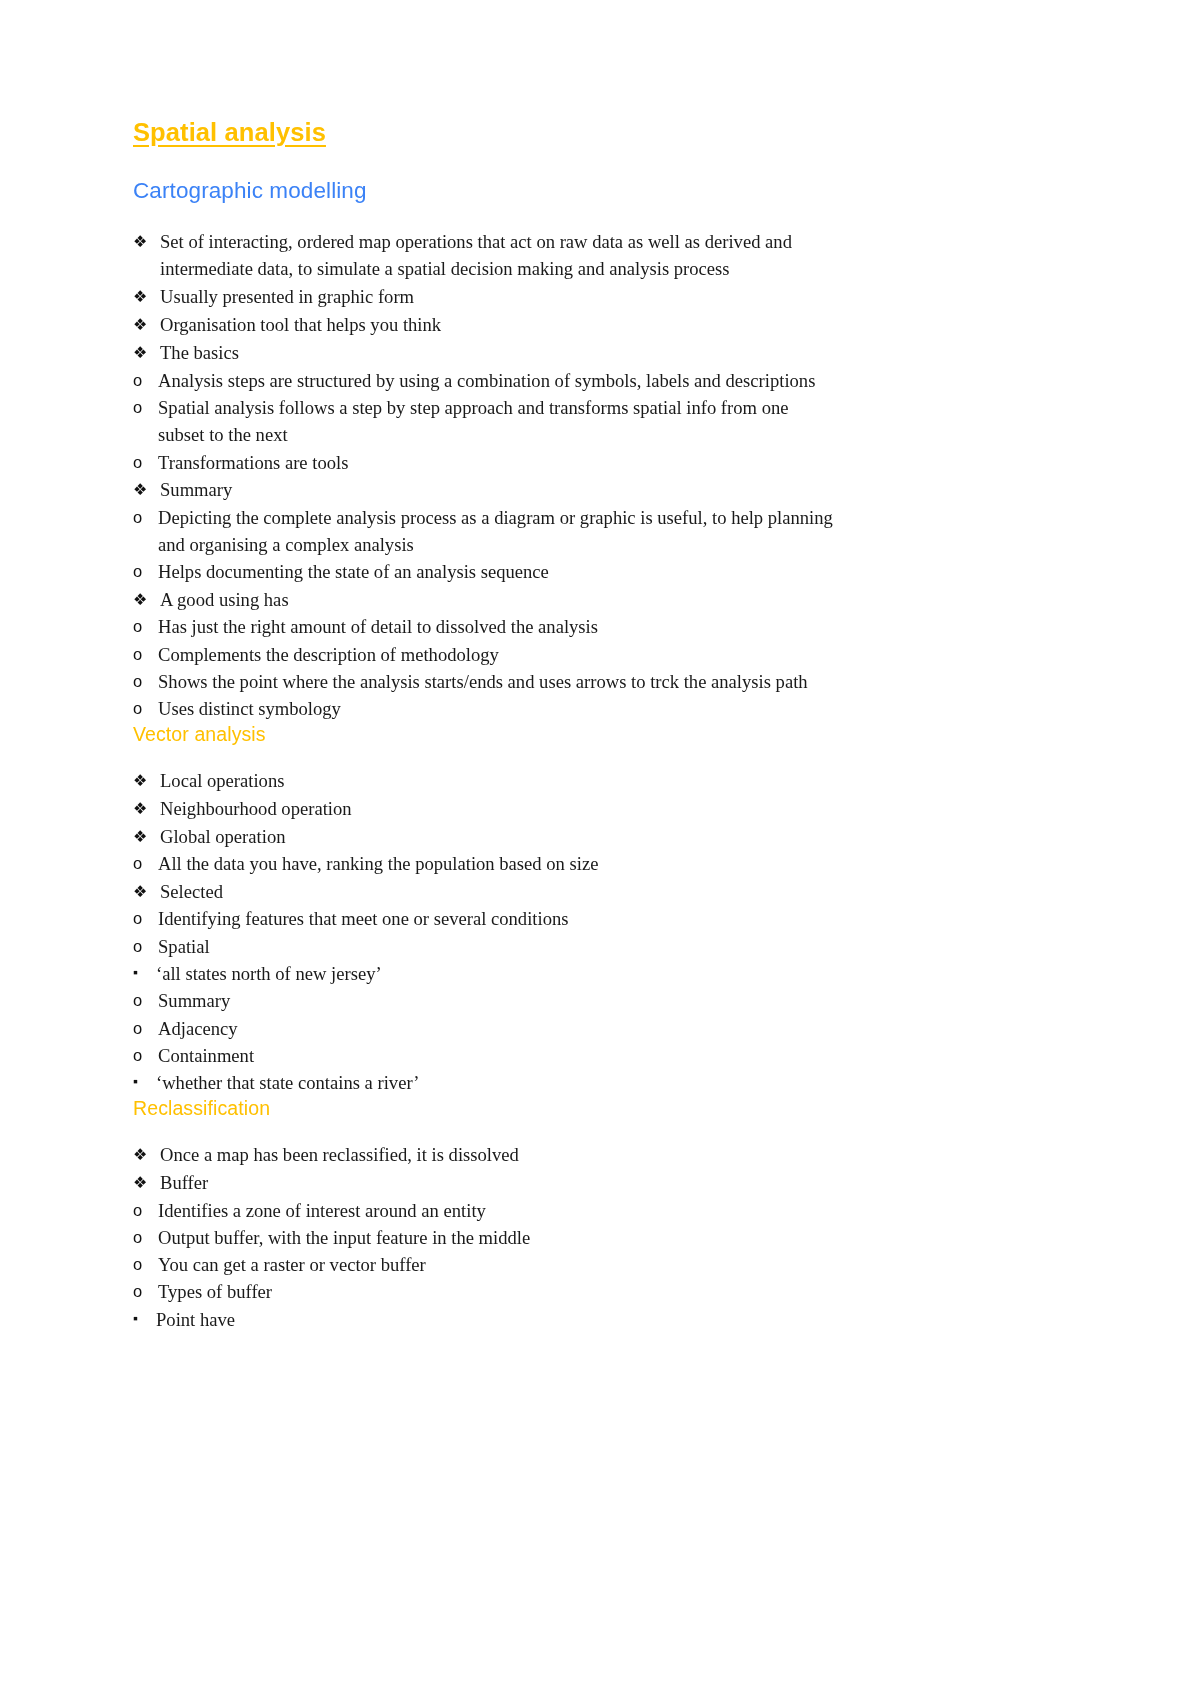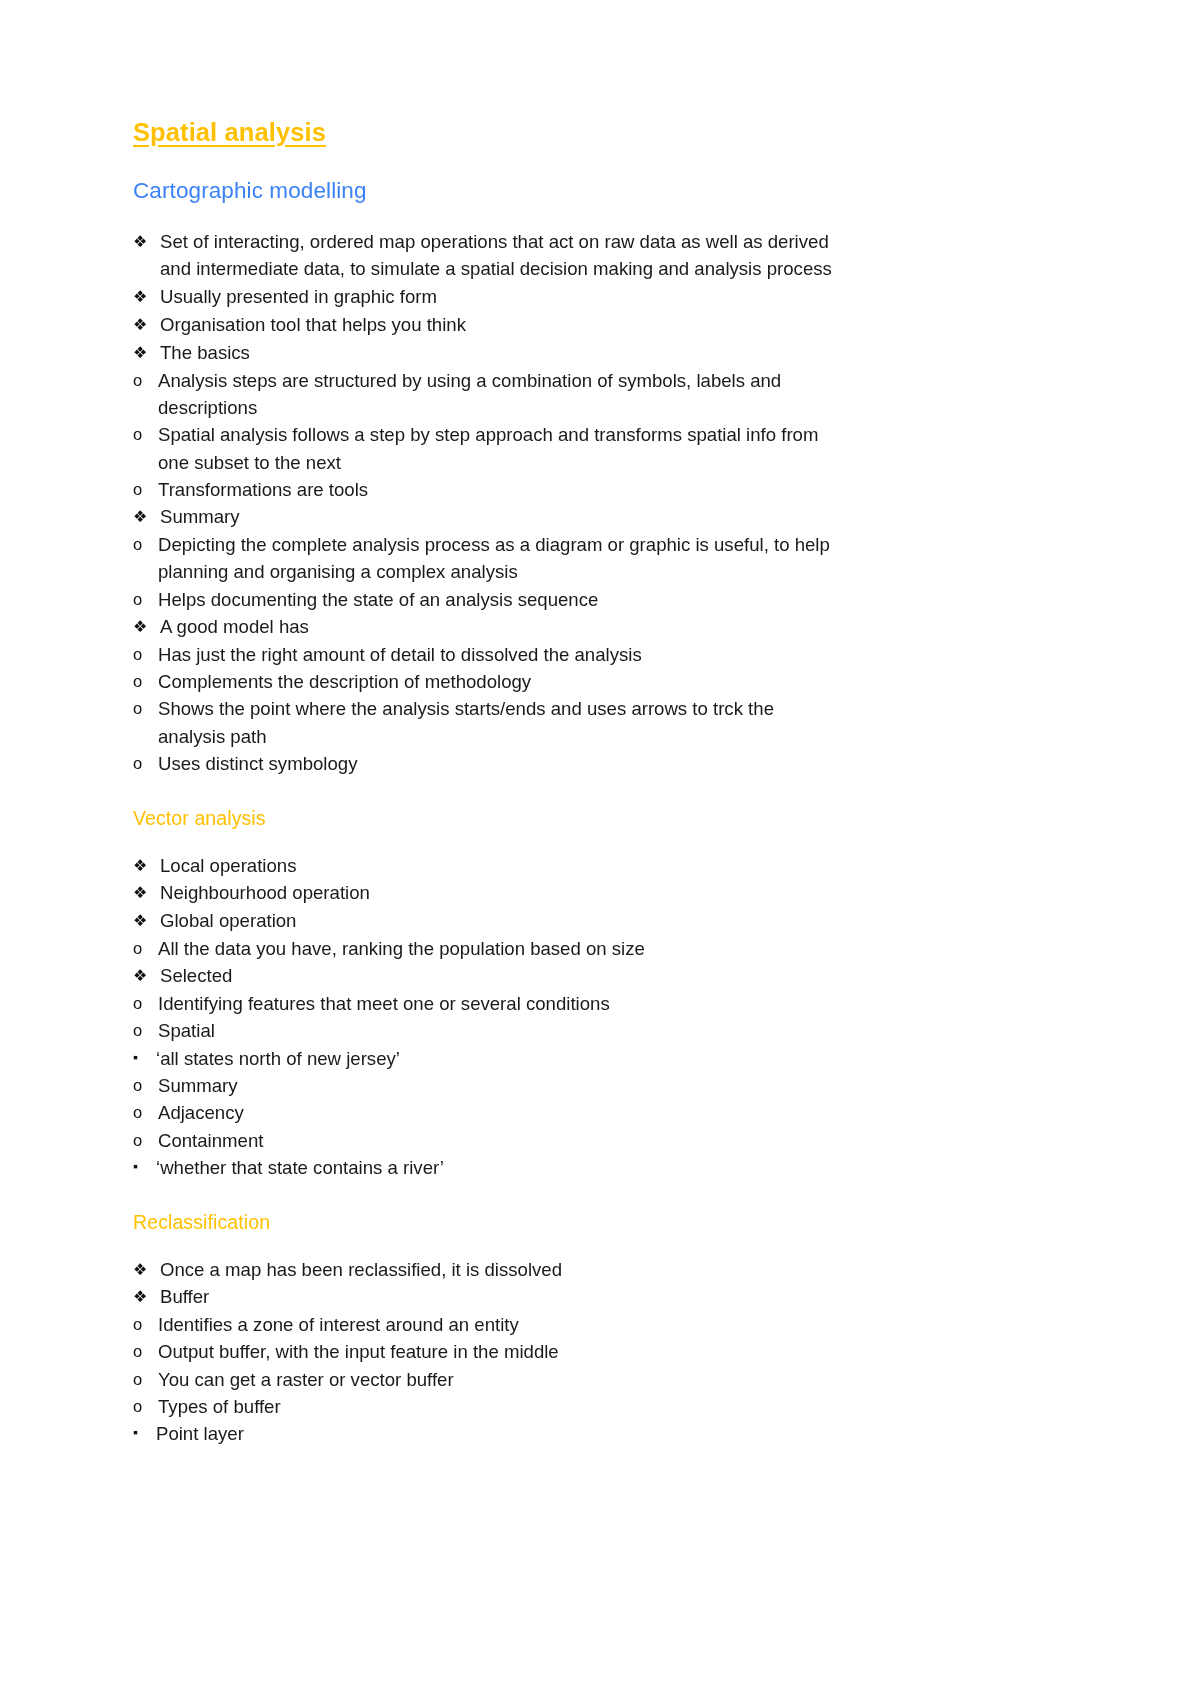--- a/index.html
+++ b/index.html
@@ -43,21 +43,21 @@
     letter-spacing: 0.1px;
   }
   .h3 {
     font-size: 19.5px;
     font-weight: normal;
     color: #FFC000;
     margin: 0 0 22px 0;
     line-height: 1.15;
     letter-spacing: 0.1px;
   }
-  .gap-before-h3 { margin-top: 30px; }
+  .gap-before-h3 { }
 
   
   ul.lvl {
     list-style: none;
     margin: 0;
     padding: 0;
   }
   li.item {
     position: relative;
     font-size: 18.6px;
@@ -70,20 +70,21 @@
     position: absolute;
     left: 0;
     top: 0;
     width: 28px;
     text-align: left;
     color: #111111;
     line-height: 27.3px;
   }
   li.item > .txt {
     display: block;
+    font-family: Liberation Serif, serif;
   }
 
   
   .l1 { margin-left: 39px; }
   .l1 > li.item { padding-left: 27px; margin-bottom: 0.5px; }
   .l1 > li.item > .bullet { font-size: 16px; top: 0px; }
 
   
   .l2 { margin-left: 68px; }
   .l2 > li.item { padding-left: 25px; }
@@ -144,21 +145,21 @@
               <span class="bullet">o</span>
               <span class="txt">Depicting the complete analysis process as a diagram or graphic is useful, to help planning and organising a complex analysis</span>
             </li>
             <li class="item">
               <span class="bullet">o</span>
               <span class="txt">Helps documenting the state of an analysis sequence</span>
             </li>
           </ul>
           <li class="item">
             <span class="bullet">❖</span>
-            <span class="txt">A good model has</span>
+            <span class="txt">A good using has</span>
           </li>
           <ul class="lvl l2">
             <li class="item">
               <span class="bullet">o</span>
               <span class="txt">Has just the right amount of detail to dissolved the analysis</span>
             </li>
             <li class="item">
               <span class="bullet">o</span>
               <span class="txt">Complements the description of methodology</span>
             </li>
@@ -258,21 +259,21 @@
               <span class="bullet">o</span>
               <span class="txt">You can get a raster or vector buffer</span>
             </li>
             <li class="item">
               <span class="bullet">o</span>
               <span class="txt">Types of buffer</span>
             </li>
             <ul class="lvl l3">
               <li class="item">
                 <span class="bullet">▪</span>
-                <span class="txt">Point layer</span>
+                <span class="txt">Point have</span>
               </li>
             </ul>
           </ul>
         </ul>
       </div>
     </div>
 
 </div>
 
 </body></html>

